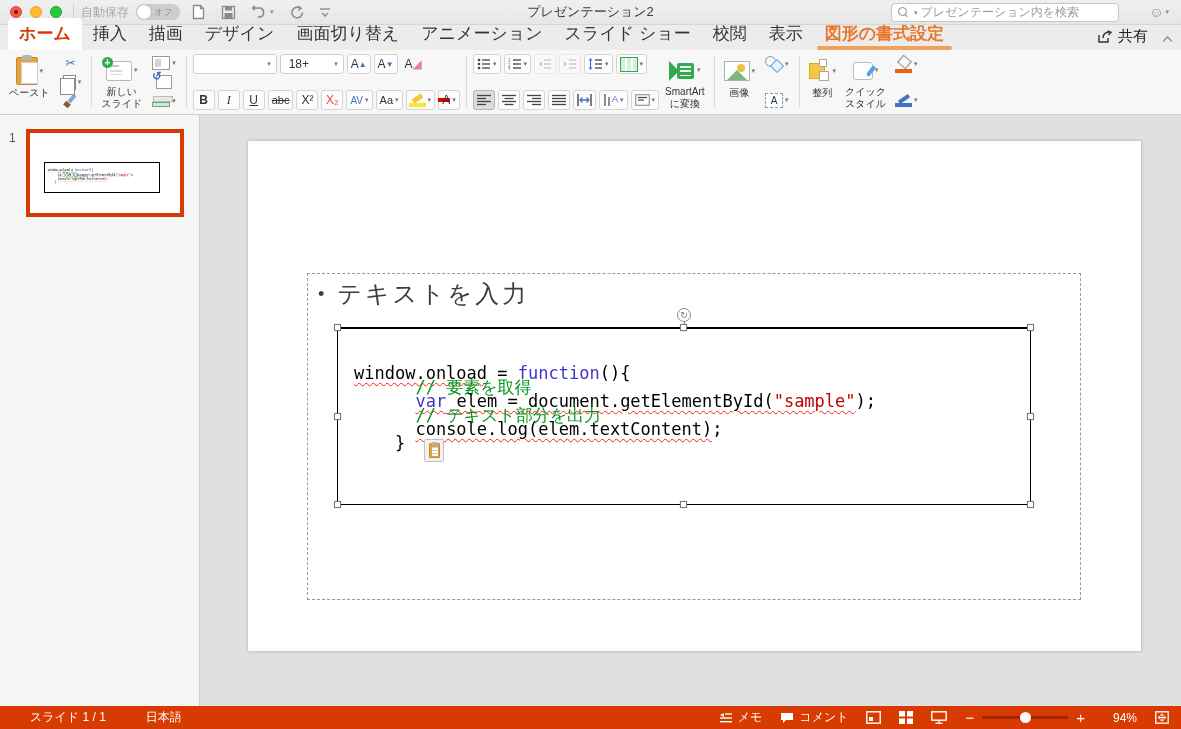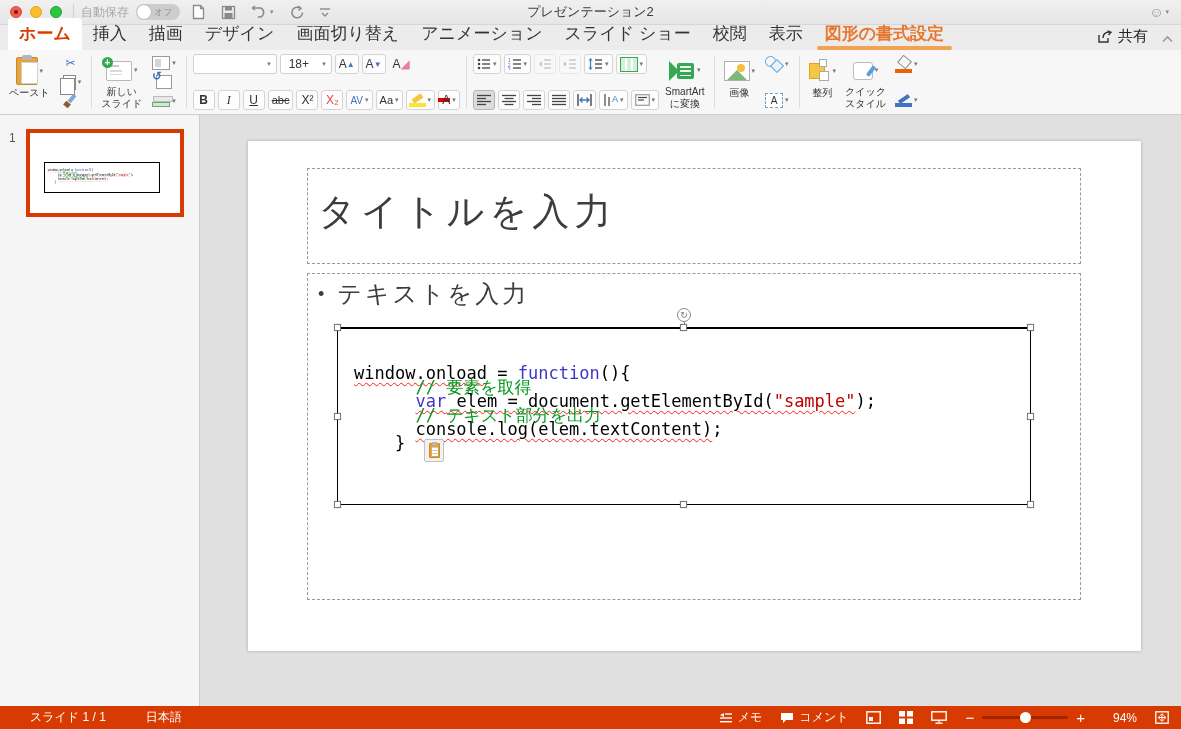--- a/index.html
+++ b/index.html
@@ -204,20 +204,25 @@
           <path d="M9 1 L12 3.2 L9.5 5.4" fill="none" stroke="#8a8a8a" stroke-width="1.5"></path>
         </svg>
     </span>
     <span class="tbicon">
       <svg width="12" height="12" viewBox="0 0 12 12">
           <line x1="1" y1="3" x2="11" y2="3" stroke="#8a8a8a" stroke-width="1.4"></line>
           <path d="M3 7 L6 10 L9 7" fill="none" stroke="#8a8a8a" stroke-width="1.4"></path>
         </svg>
     </span>
     <div class="doctitle">プレゼンテーション2</div>
+    <div class="searchbox">
+      <span class="mag"></span>
+      <span class="ddsmall">▾</span>
+      <span class="ph">プレゼンテーション内を検索</span>
+    </div>
     <div class="smiley">☺<span class="ddsmall">▾</span></div>
   </div>
 
   <div class="tabstrip">
     <span class="tab active">ホーム</span>
     <span class="tab">挿入</span>
     <span class="tab">描画</span>
     <span class="tab">デザイン</span>
     <span class="tab">画面切り替え</span>
     <span class="tab">アニメーション</span>
@@ -290,21 +295,21 @@
       </div>
     </div>
     <div class="vdiv"></div>
 
     <div class="rows">
       <div class="rrow">
         <span class="selbox" style="width:84px;">
             <span></span>
             <span class="dd">▾</span>
           </span>
-        <span class="selbox" style="width:52px;padding-left:8px;">
+        <span class="selbox" style="width:64px;padding-left:8px;">
             <span>18+</span>
             <span class="dd">▾</span>
           </span>
         <span class="sbtn">A<span style="color:#3f73c0;font-size:8px;">▲</span></span>
         <span class="sbtn">A<span style="color:#3f73c0;font-size:8px;">▼</span></span>
         <span class="sbtn noborder">A<span style="color:#e87ea0;">◢</span></span>
       </div>
       <div class="rrow">
         <span class="sbtn lbl-b">B</span>
         <span class="sbtn lbl-i">I</span>
@@ -527,23 +532,20 @@
               <div class="code-content"><div class="code-line"><span class="tk-plain sq">window.onload</span><span class="tk-plain"> = </span><span class="tk-kw">function</span><span class="tk-plain">(){</span></div><div class="code-line"><span class="tk-plain">      </span><span class="tk-comment">// 要素を取得</span></div><div class="code-line"><span class="tk-plain">      </span><span class="tk-kw sq">var</span><span class="tk-plain sq"> elem = document.getElementById(</span><span class="tk-str sq">"sample"</span><span class="tk-plain">);</span></div><div class="code-line"><span class="tk-plain">      </span><span class="tk-comment">// テキスト部分を出力</span></div><div class="code-line"><span class="tk-plain">      </span><span class="tk-plain sq">console.log(elem.textContent)</span><span class="tk-plain">;</span></div><div class="code-line"><span class="tk-plain">    } </span></div></div>
             </div>
         </div>
       </div>
     </div>
 
     <div class="rightcol">
       <div class="canvas">
         <div class="slide">
 
-          <div class="ph-box ph-title">
-            <div class="title-text">タイトルを入力</div>
-          </div>
 
           <div class="ph-box ph-content">
             <div class="bullet-line">
               <span class="bullet-dot">•</span>
               <span>テキストを入力</span>
             </div>
           </div>
 
           <div class="textbox">
             <span class="rot-stem"></span>

